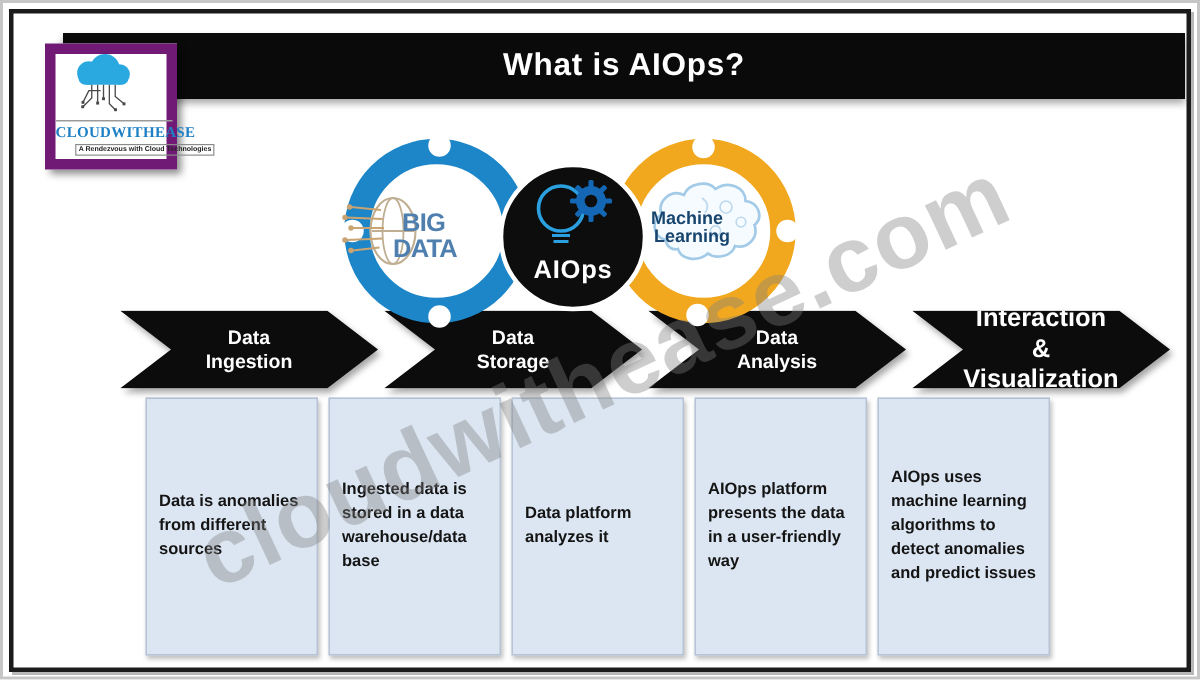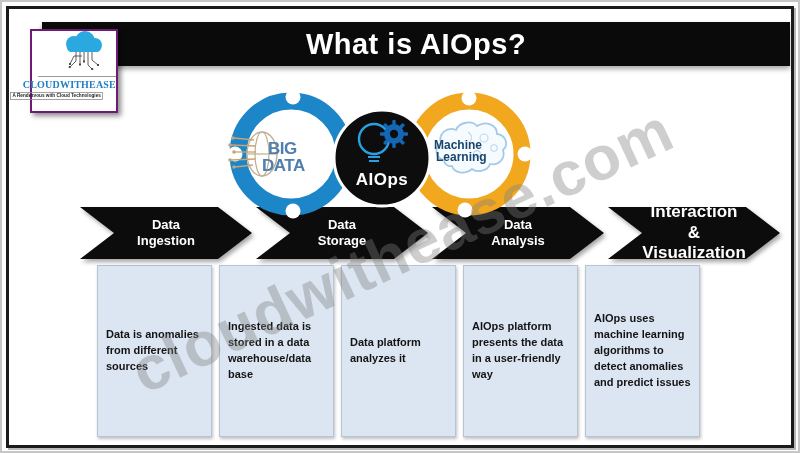--- a/index.html
+++ b/index.html
@@ -13,28 +13,28 @@
     border:3px solid #1b1b1b; box-shadow:2px 2px 0 rgba(0,0,0,.28);
     pointer-events:none; z-index:40;
   }
   
   .banner{
     position:absolute; left:40px; top:20px; width:748px; height:44px;
     background:#0a0a0a; display:flex; align-items:center; justify-content:center;
     box-shadow:0 3px 5px rgba(0,0,0,.35); z-index:5;
   }
   .banner h1{
-    margin:0; color:#ffffff; font-size:29px; font-weight:bold; letter-spacing:.5px;
+    margin:0; color:#ffffff; font-size:21px; font-weight:bold; letter-spacing:.5px;
   }
   
   .logo-card{
     position:absolute; left:28px; top:27px; width:88px; height:84px;
-    background:#ffffff; border:2px solid #701a75; z-index:30;
+    background:#ffffff; border:7px solid #701a75; z-index:30;
     box-shadow:3px 3px 5px rgba(0,0,0,.45);
-    display:flex; flex-direction:column; align-items:flex-end; box-sizing:border-box;
+    display:flex; flex-direction:column; align-items:flex-start; box-sizing:border-box;
   }
   .logo-card .divider{width:78px; border-top:1px solid #9a9a9a; margin:1px 0 2px 0;}
   .brand{
     font-family:"Liberation Serif", serif; font-weight:bold; color:#1d7fc4;
     font-size:10px; letter-spacing:.2px; white-space:nowrap;
   }
   .tagline{
     margin-top:2px; border:1px solid #8a8a8a; padding:1px 2px;
     font-size:6px; transform:scale(.78); transform-origin:center top;
     color:#222; font-weight:bold; white-space:nowrap;

